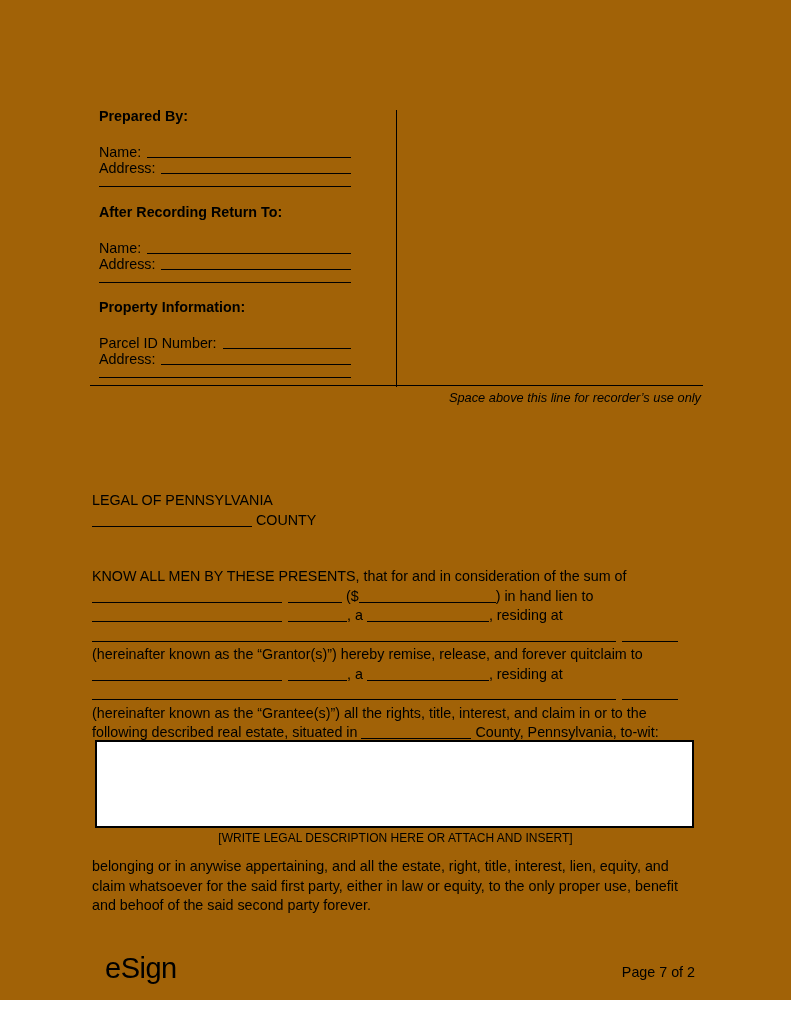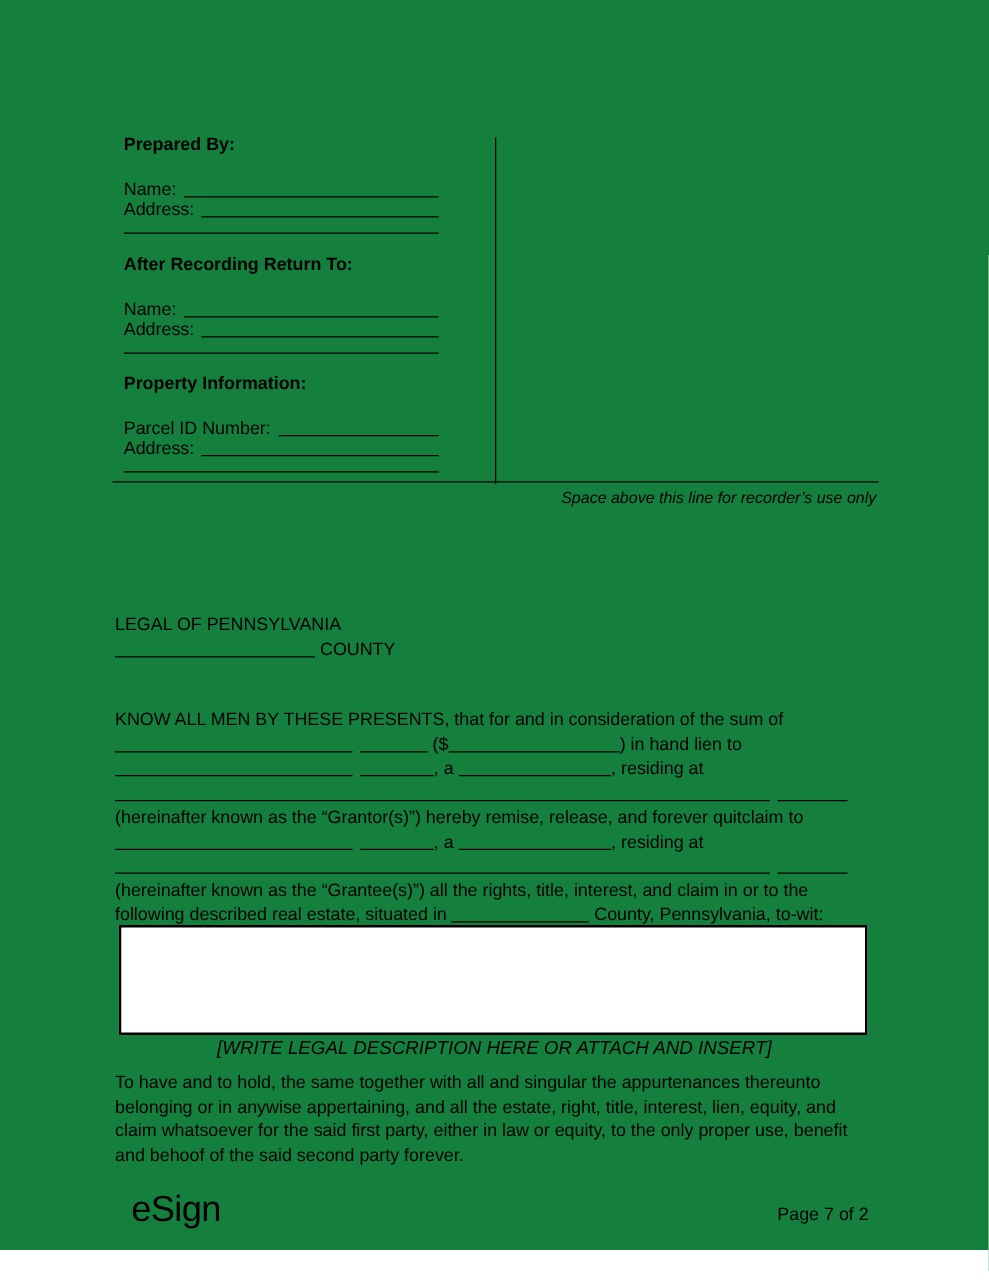--- a/index.html
+++ b/index.html
@@ -1,19 +1,19 @@
 <!DOCTYPE html>
 <html><head>
 <meta charset="utf-8">
 <style>
   html,body{margin:0;padding:0;background:#ffffff;}
   .page{
     position:relative;
     width:791px;height:1000px;
-    background:#15803d;
+    background:#a16207;
     color:#000000;
     font-family:"Liberation Sans","DejaVu Sans",sans-serif;
     overflow:hidden;
   }
 
   
   .rec-section{position:absolute;left:99px;width:252px;}
   .rec-heading{font-size:14.3px;font-weight:bold;line-height:16px;white-space:nowrap;}
   .field-line{display:flex;align-items:flex-end;height:16px;font-size:14.3px;}
   .field-line .lbl{white-space:nowrap;line-height:16px;}
@@ -38,21 +38,21 @@
   .b54{width:54px;margin-left:6px}
   .b59{width:59px;margin-left:6px}
   .b137{width:137px}
   .b122{width:122px}
   .b110{width:110px}
   .b160{width:160px}
   .b524{width:524px}
   .b56{width:56px;margin-left:6px}
 
   .legal-box{position:absolute;left:95px;top:740px;width:595px;height:84px;border:2px solid #000;background:#ffffff;}
-  .legal-caption{position:absolute;left:0;top:831px;width:791px;text-align:center;font-style:italic;font-size:15px;line-height:15px;}
+  .legal-caption{position:absolute;left:0;top:831px;width:791px;text-align:center;font-size:12px;line-height:15px;}
 
   .habendum{position:absolute;left:92px;top:857px;width:640px;font-size:14.3px;line-height:19.6px;}
 
   
   .footer-logo{position:absolute;left:105px;top:951px;font-size:29px;font-weight:normal;letter-spacing:-0.5px;line-height:34px;}
   .footer-page{position:absolute;left:540px;top:963px;width:155px;text-align:right;font-size:14.3px;line-height:18px;}
 </style>
 </head>
 <body>
 
@@ -116,21 +116,20 @@
     <div class="dl"><span class="blank b190"></span><span class="blank b59"></span><span>, a</span> <span class="blank b122"></span><span>, residing at</span></div>
     <div class="dl"><span class="blank b524"></span><span class="blank b56"></span></div>
     <div class="dl">(hereinafter known as the “Grantee(s)”) all the rights, title, interest, and claim in or to the</div>
     <div class="dl"><span>following described real estate, situated in</span> <span class="blank b110"></span> <span>County, Pennsylvania, to-wit:</span></div>
   </div>
 
   <div class="legal-box"></div>
   <div class="legal-caption">[WRITE LEGAL DESCRIPTION HERE OR ATTACH AND INSERT]</div>
 
   <div class="habendum">
-    <div>To have and to hold, the same together with all and singular the appurtenances thereunto</div>
     <div>belonging or in anywise appertaining, and all the estate, right, title, interest, lien, equity, and</div>
     <div>claim whatsoever for the said first party, either in law or equity, to the only proper use, benefit</div>
     <div>and behoof of the said second party forever.</div>
   </div>
 
   <div class="footer-logo">eSign</div>
   <div class="footer-page">Page 7 of 2</div>
 
 </div>
 

